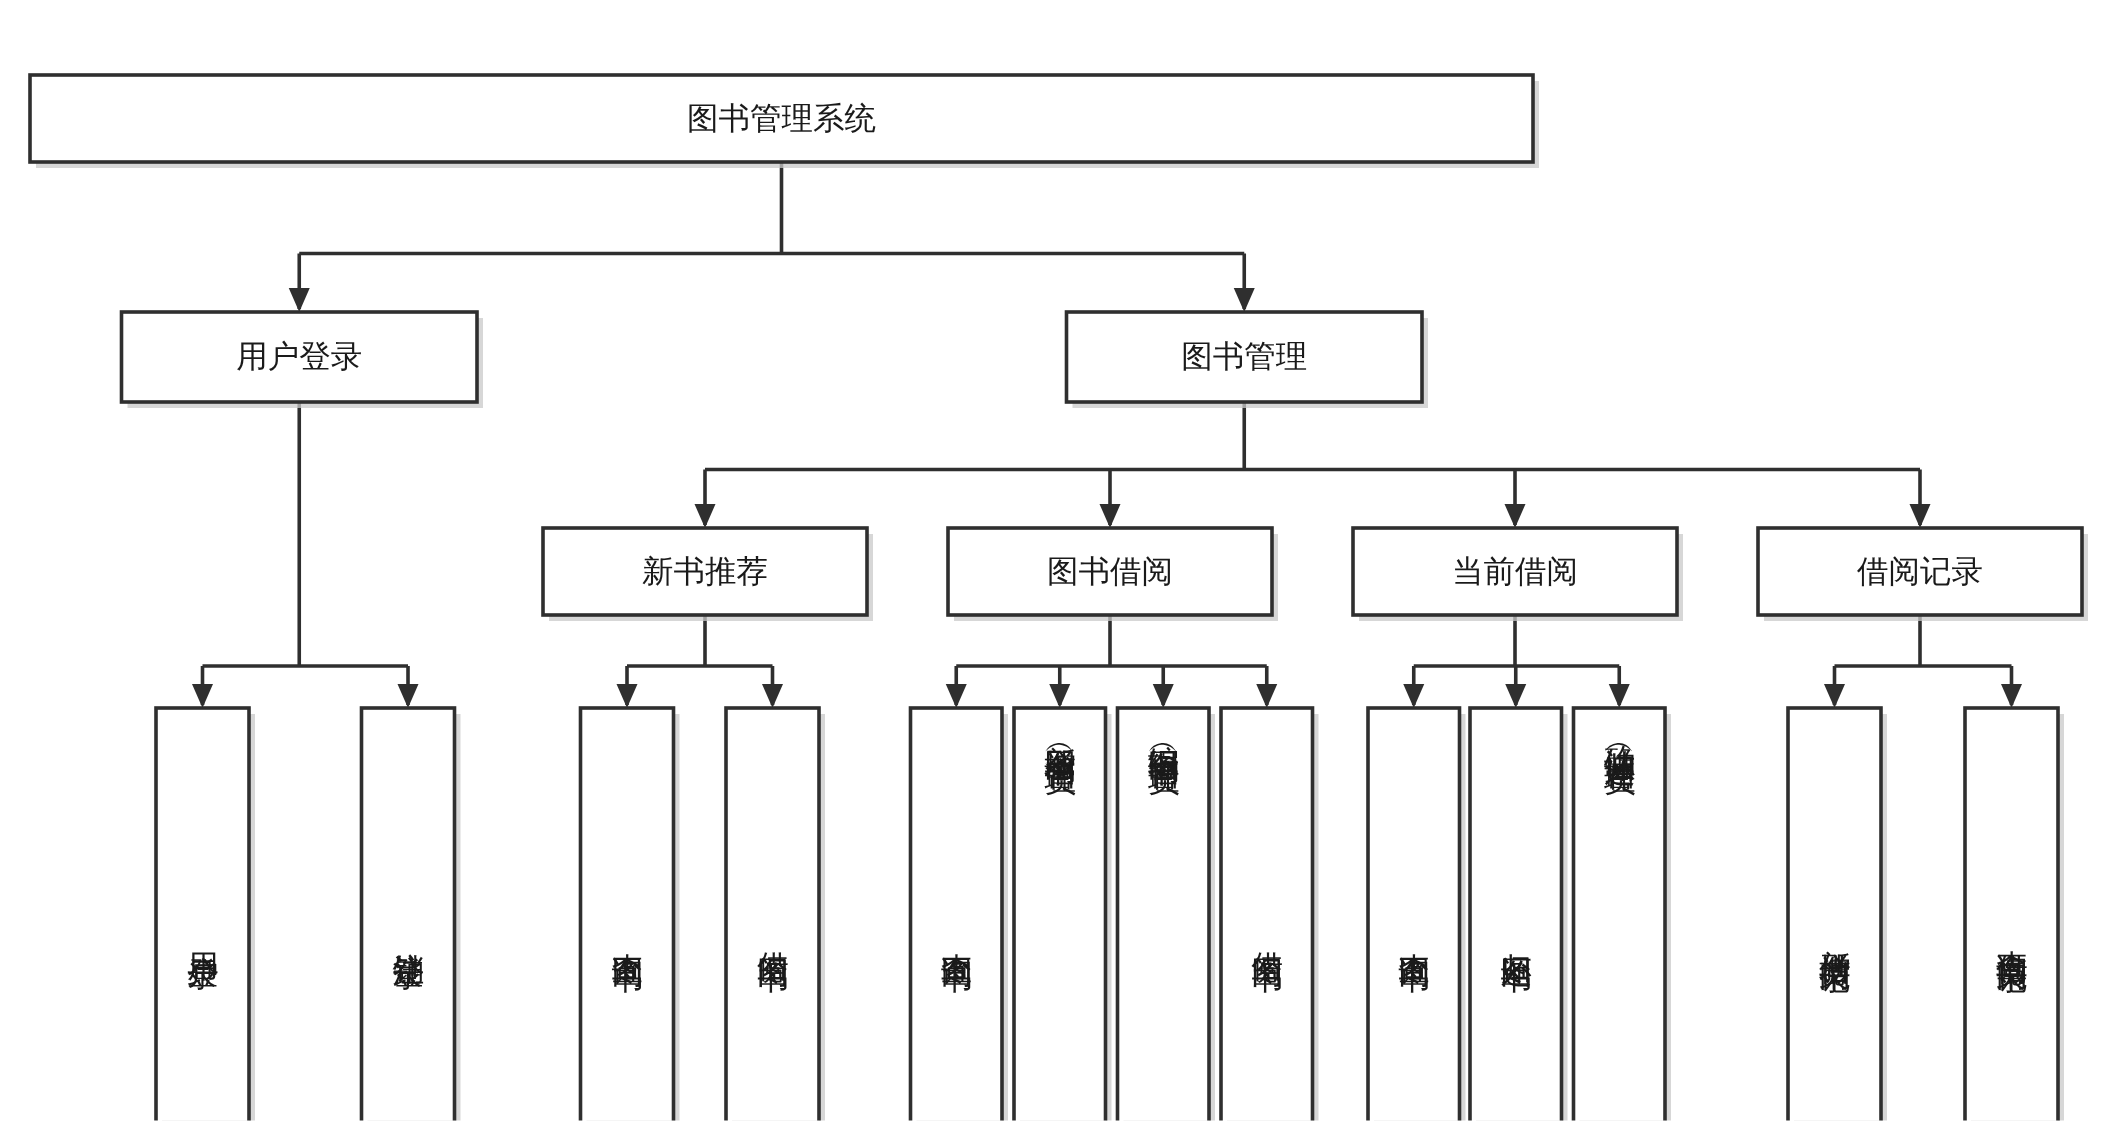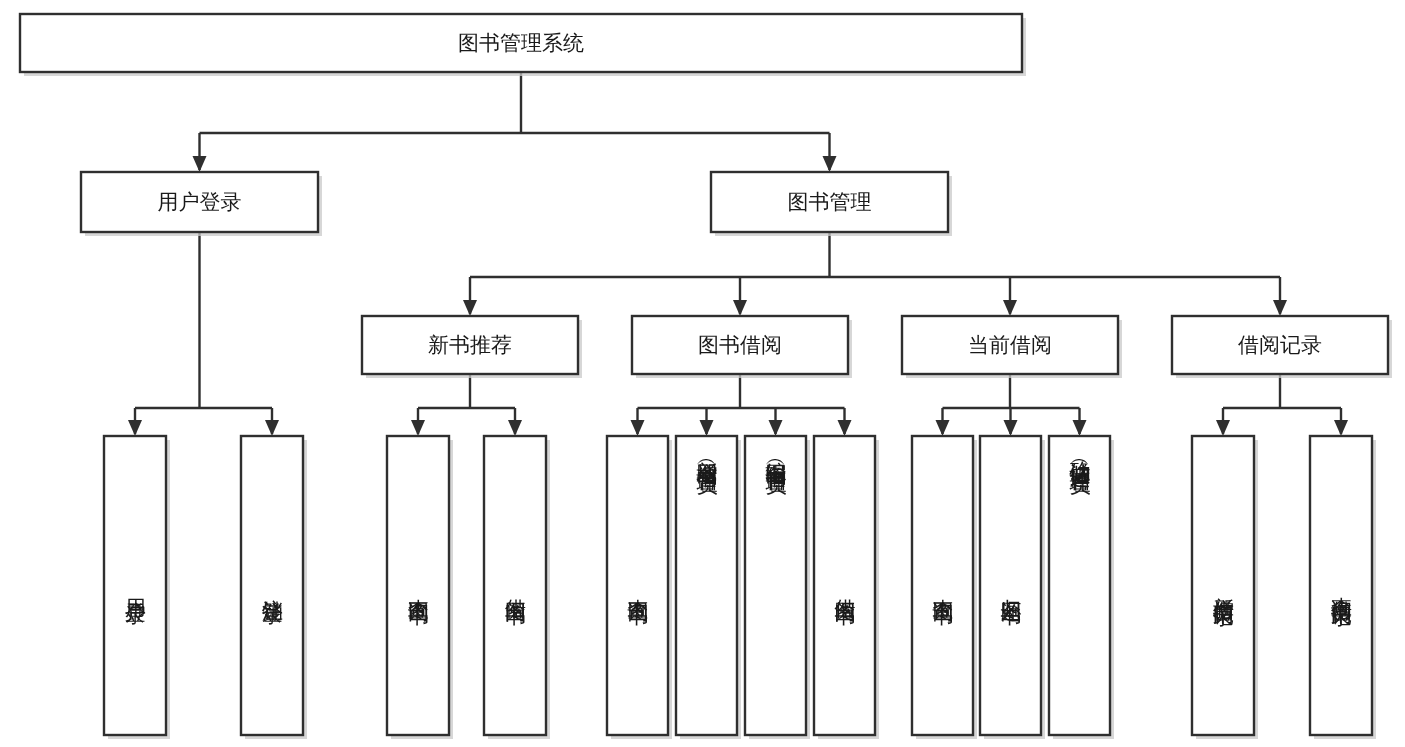--- a/index.html
+++ b/index.html
@@ -11,20 +11,21 @@
     width: 1405px;
     height: 747px;
     overflow: hidden;
     font-family: "DejaVu Sans", "Liberation Sans", sans-serif;
   }
   #diagram-root {
     position: relative;
     width: 1405px;
     height: 670px;
     background: #ffffff;
+    margin-top: 36px;
   }
   svg#flow {
     position: absolute;
     left: 0;
     top: 0;
     width: 1405px;
     height: 747px;
   }
   .box-rect {
     fill: #ffffff;

